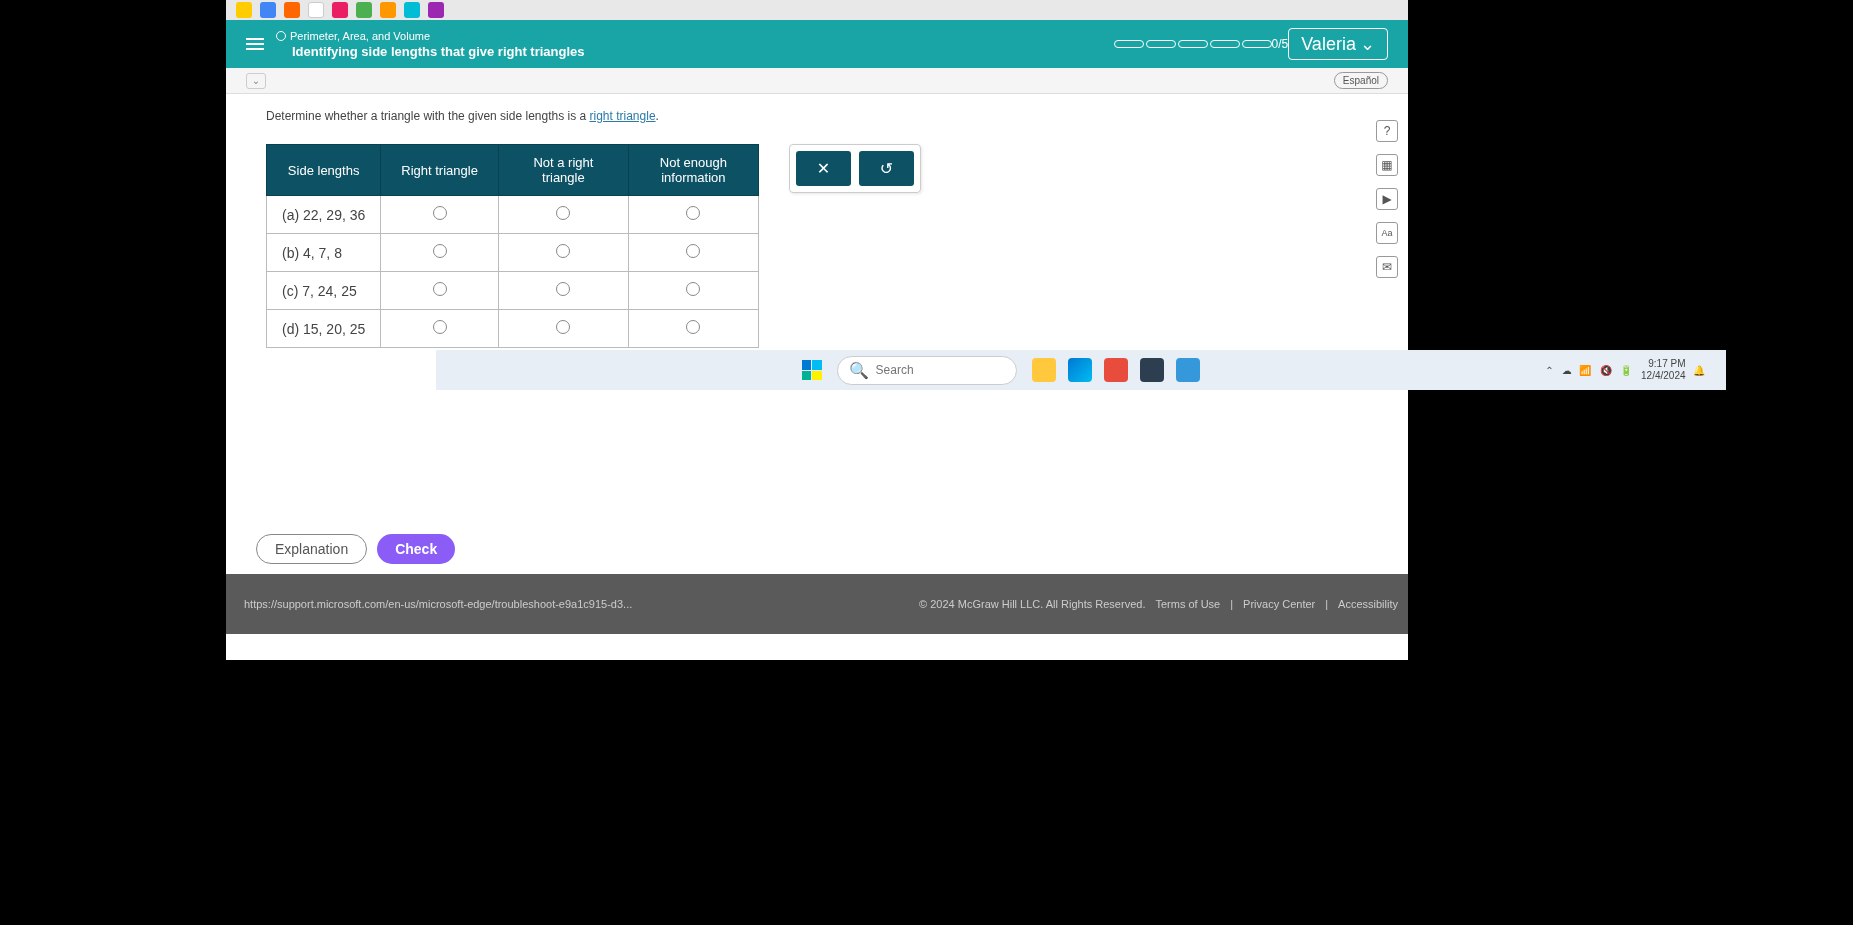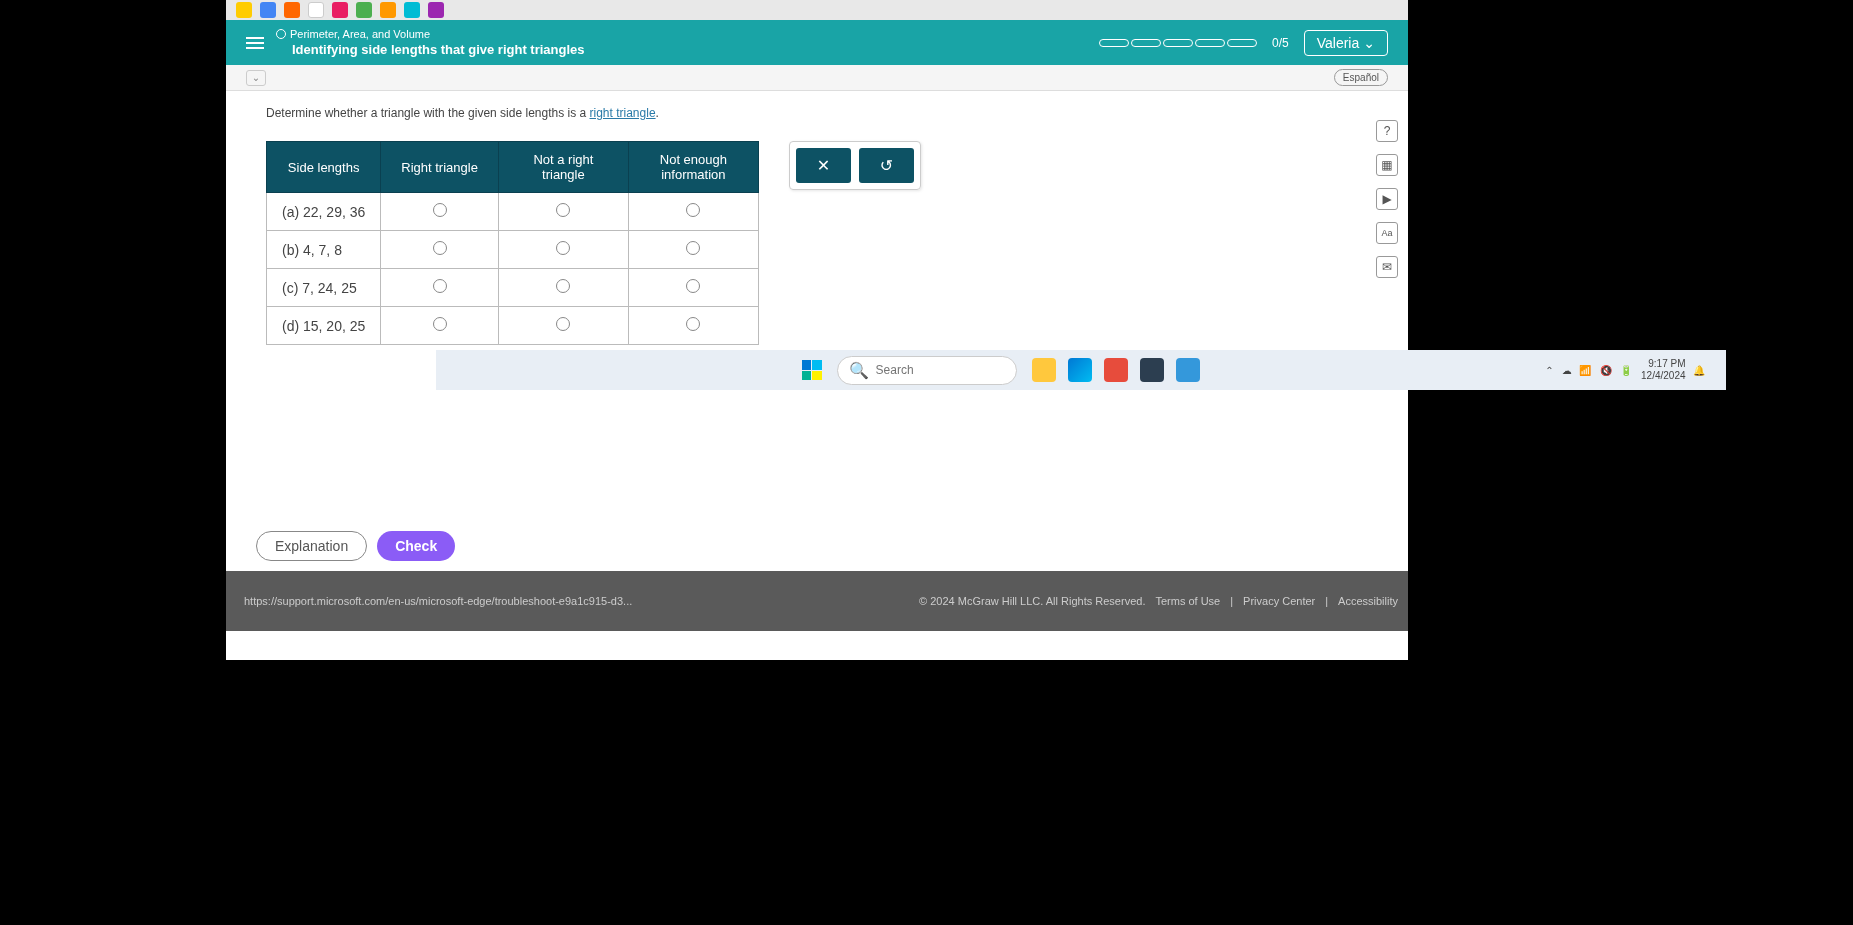--- a/index.html
+++ b/index.html
@@ -8,25 +8,25 @@
 .toolbar-top { height: 20px; background: #e8e8e8; display: flex; align-items: center; gap: 8px; padding: 0 10px; }
 .toolbar-icon { width: 16px; height: 16px; border-radius: 3px; }
 .app-header { background: #19a4a6; color: #fff; padding: 8px 20px; display: flex; align-items: center; justify-content: space-between; }
 .header-left { display: flex; align-items: center; gap: 12px; }
 .hamburger { display: flex; flex-direction: column; gap: 3px; cursor: pointer; }
 .hamburger span { width: 18px; height: 2px; background: #fff; }
 .header-titles { display: flex; flex-direction: column; }
 .header-category { font-size: 11px; display: flex; align-items: center; gap: 4px; }
 .ring-icon { display: inline-block; width: 10px; height: 10px; border: 1.5px solid #fff; border-radius: 50%; }
 .header-lesson { font-size: 13px; font-weight: bold; margin-top: 2px; padding-left: 16px; }
-.header-right { display: flex; align-items: center; gap: 15px; }
+.header-right { display: flex; align-items: center; }
 .progress-bar { display: flex; gap: 2px; }
 .progress-seg { width: 30px; height: 8px; border: 1px solid #fff; border-radius: 4px; }
 .progress-label { font-size: 12px; }
-.user-btn { border: 1px solid #fff; padding: 4px 12px; border-radius: 4px; font-size: 14px; display: flex; align-items: center; gap: 4px; cursor: pointer; }
+.user-btn { border: 1px solid #fff; padding: 4px 12px; border-radius: 4px; font-size: 18px; display: flex; align-items: center; gap: 4px; cursor: pointer; }
 .sub-bar { background: #f5f5f5; padding: 4px 20px; display: flex; justify-content: space-between; align-items: center; border-bottom: 1px solid #ddd; }
 .dropdown-toggle { width: 20px; height: 16px; border: 1px solid #ccc; border-radius: 3px; display: flex; align-items: center; justify-content: center; color: #888; font-size: 10px; cursor: pointer; }
 .espanol-btn { border: 1px solid #999; padding: 2px 8px; border-radius: 10px; font-size: 10px; color: #555; cursor: pointer; }
 .content { padding: 15px 40px; position: relative; height: 480px; }
 .question-text { font-size: 12px; color: #444; margin-bottom: 21px; }
 .link-text { color: #2a7aa8; text-decoration: underline; }
 .main-area { display: flex; gap: 30px; align-items: flex-start; }
 table { border-collapse: collapse; }
 th { background: #0d5264; color: #fff; padding: 10px 20px; font-size: 13px; font-weight: normal; text-align: center; border: 1px solid #0a4050; }
 td { border: 1px solid #bbb; padding: 10px 15px; font-size: 14px; color: #444; text-align: left; }

